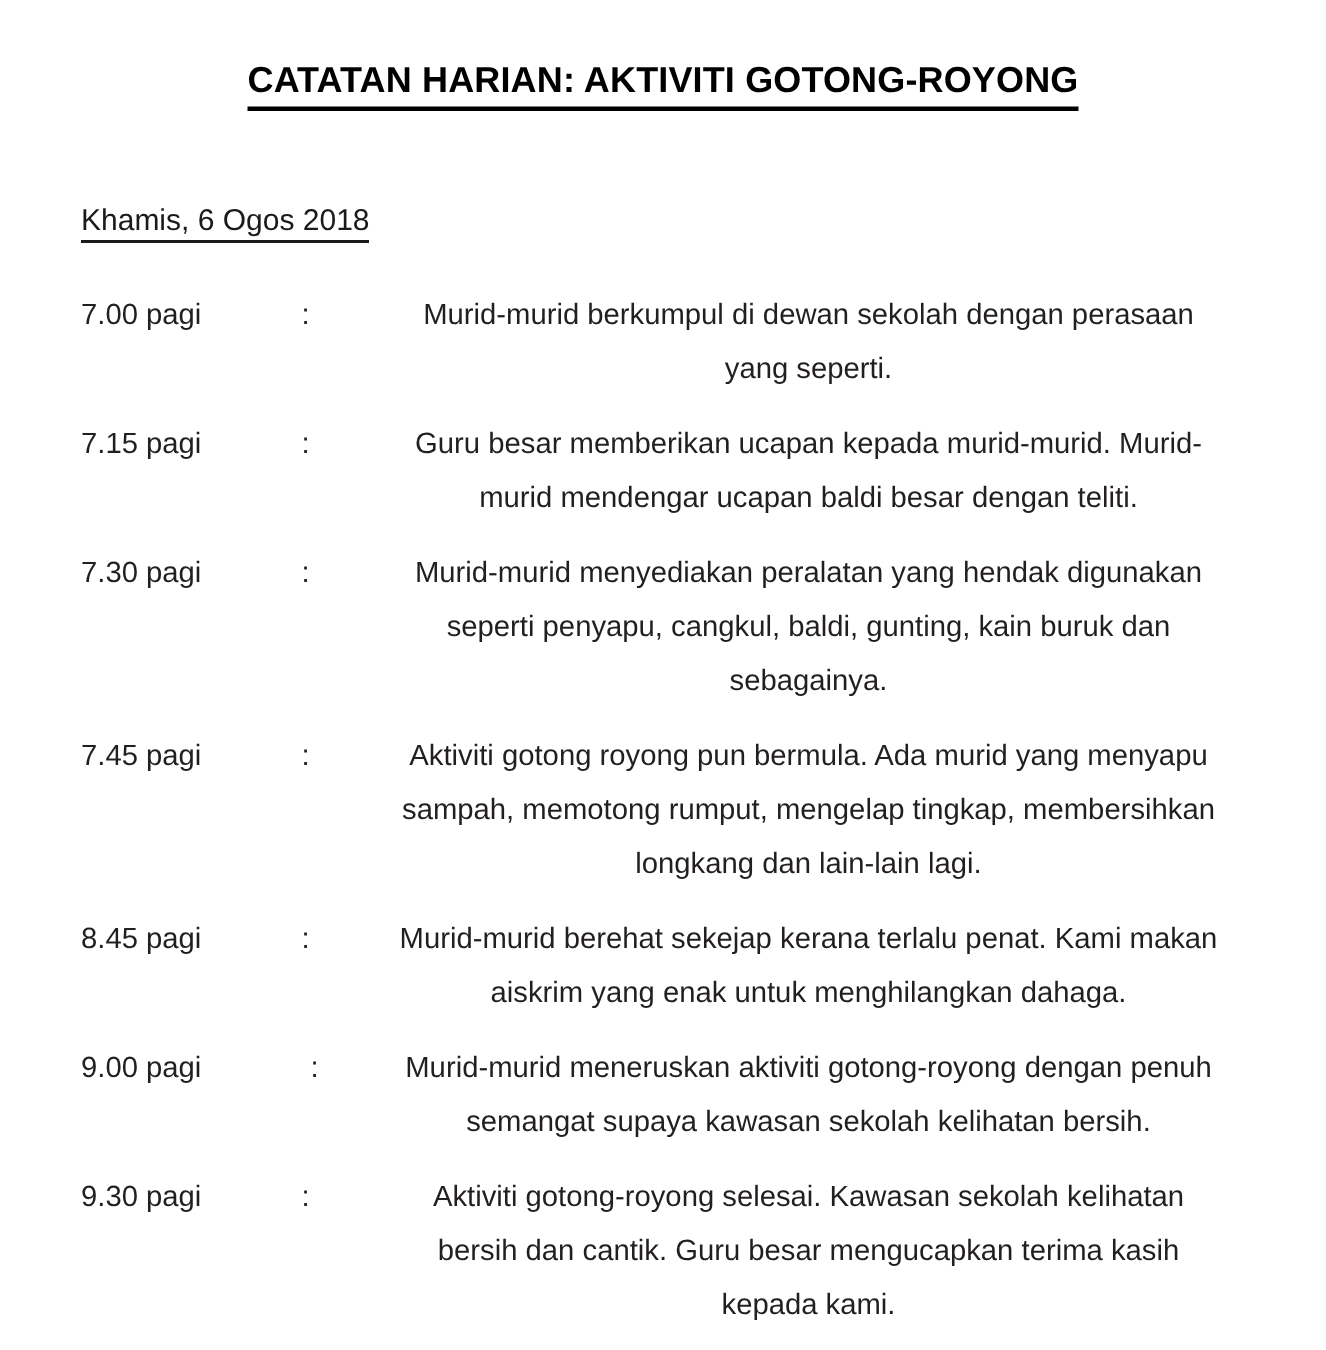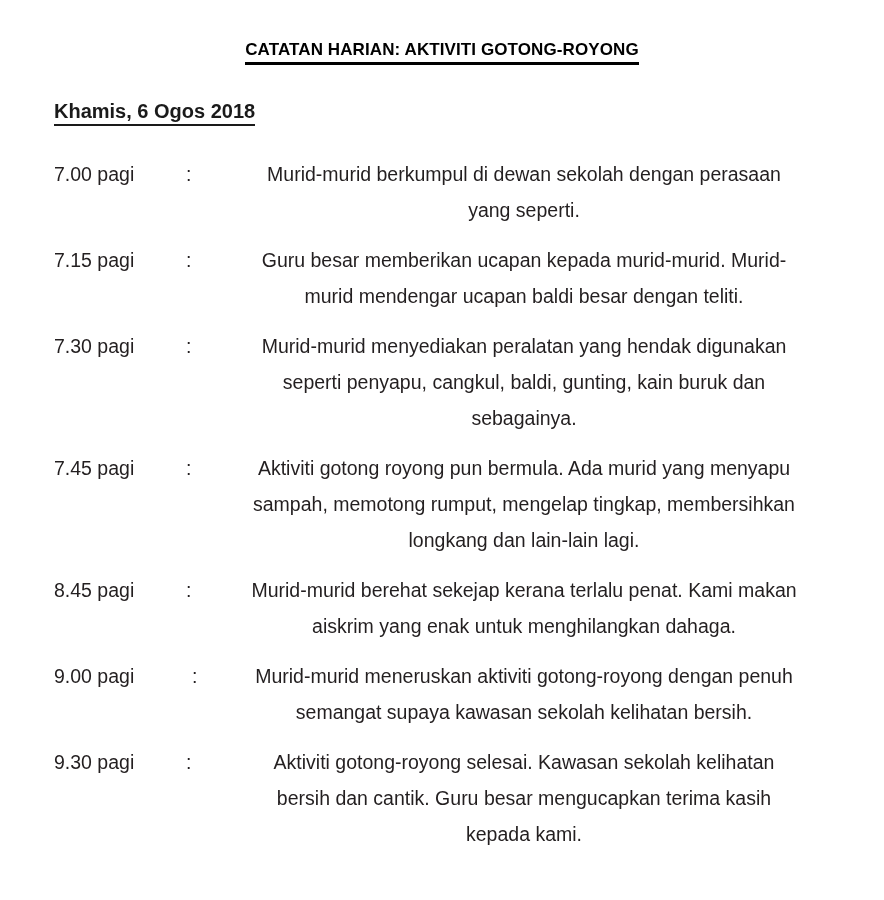--- a/index.html
+++ b/index.html
@@ -18,41 +18,41 @@
     width: 884px;
     height: 900px;
     background: #ffffff;
     overflow: hidden;
     box-sizing: border-box;
   }
 
   
   .doc-title {
     text-align: center;
-    font-size: 17px;
+    font-size: 24px;
     font-weight: bold;
     color: #000000;
     letter-spacing: 0.1px;
     margin: 0;
     padding-top: 40px;
     line-height: 1.2;
   }
   .doc-title span {
     display: inline-block;
     border-bottom: 3px solid #000000;
     padding-bottom: 2px;
   }
 
   
   .date-heading {
     margin: 0;
     padding-left: 54px;
-    padding-top: 35px;
+    padding-top: 62px;
     font-size: 20px;
-    font-weight: bold;
+    font-weight: normal;
     color: #1a1a1a;
   }
   .date-heading span {
     display: inline-block;
     border-bottom: 2px solid #1a1a1a;
     padding-bottom: 1px;
   }
 
   
   .schedule {
@@ -60,20 +60,21 @@
     padding: 30px 0 0 0;
     list-style: none;
   }
 
   .entry {
     display: flex;
     align-items: flex-start;
     padding-left: 54px;
     padding-right: 40px;
     margin-bottom: 14px;
+    gap: 15px;
   }
 
   .entry-time {
     flex: 0 0 auto;
     width: 132px;
     font-size: 19.5px;
     line-height: 36px;
     color: #231f20;
     white-space: nowrap;
   }

